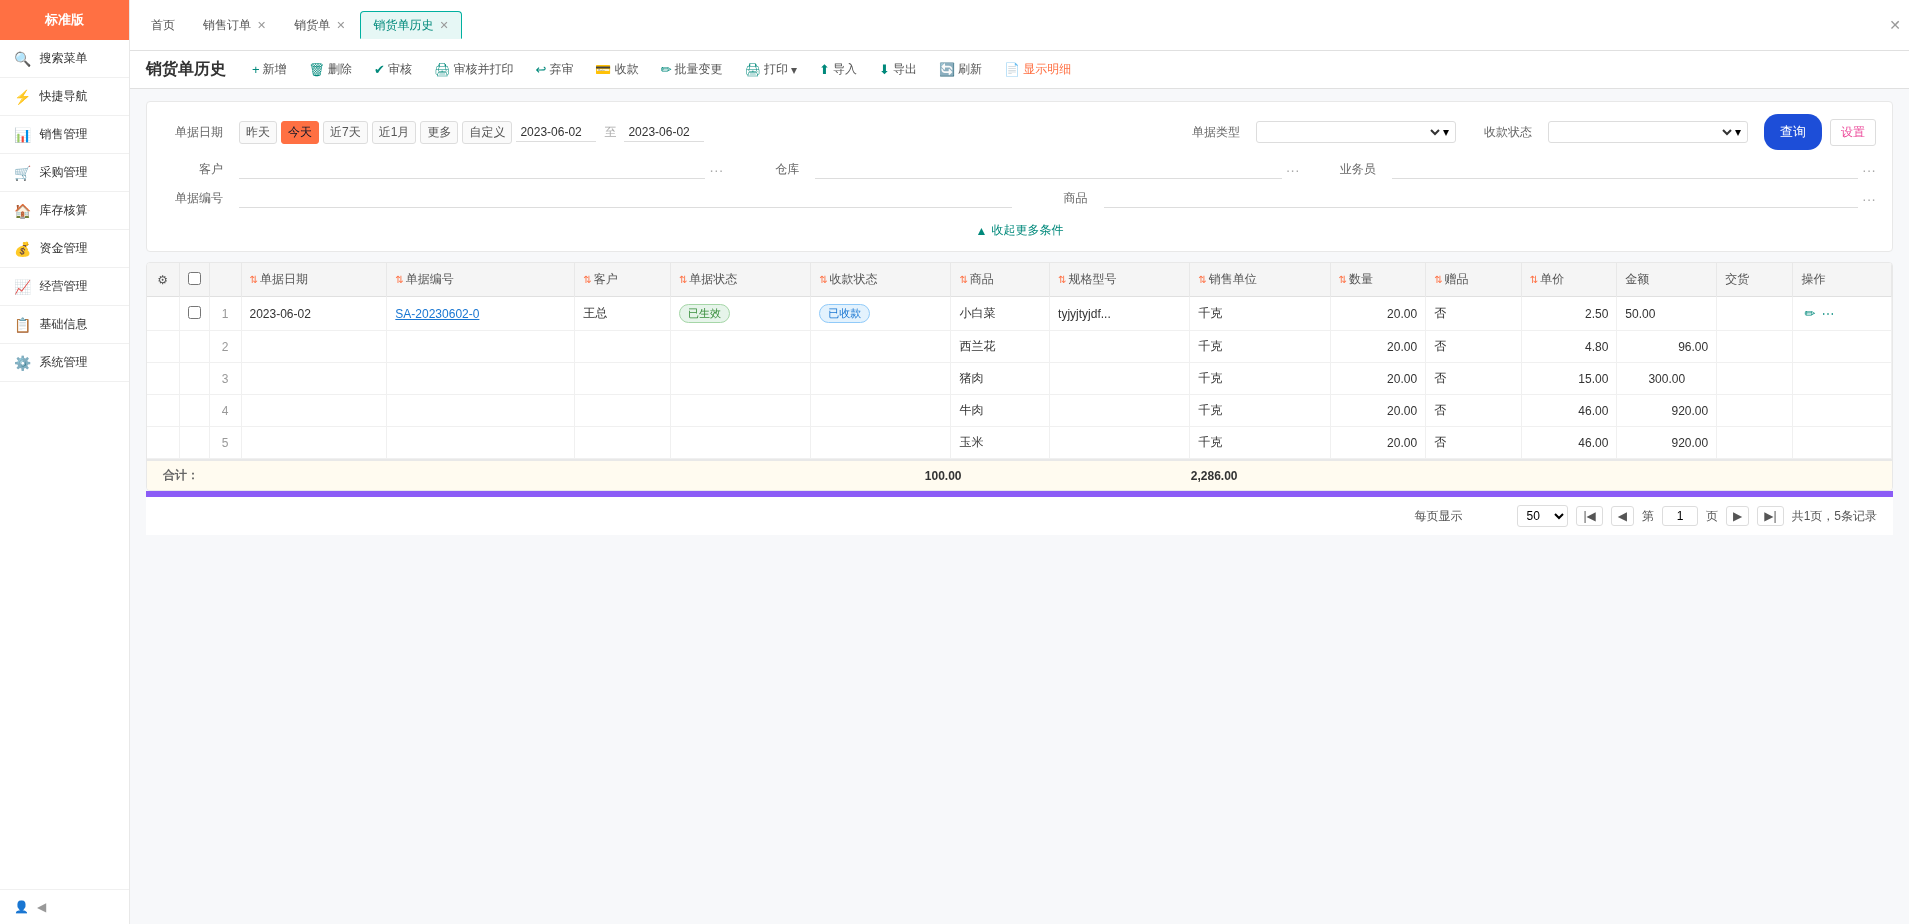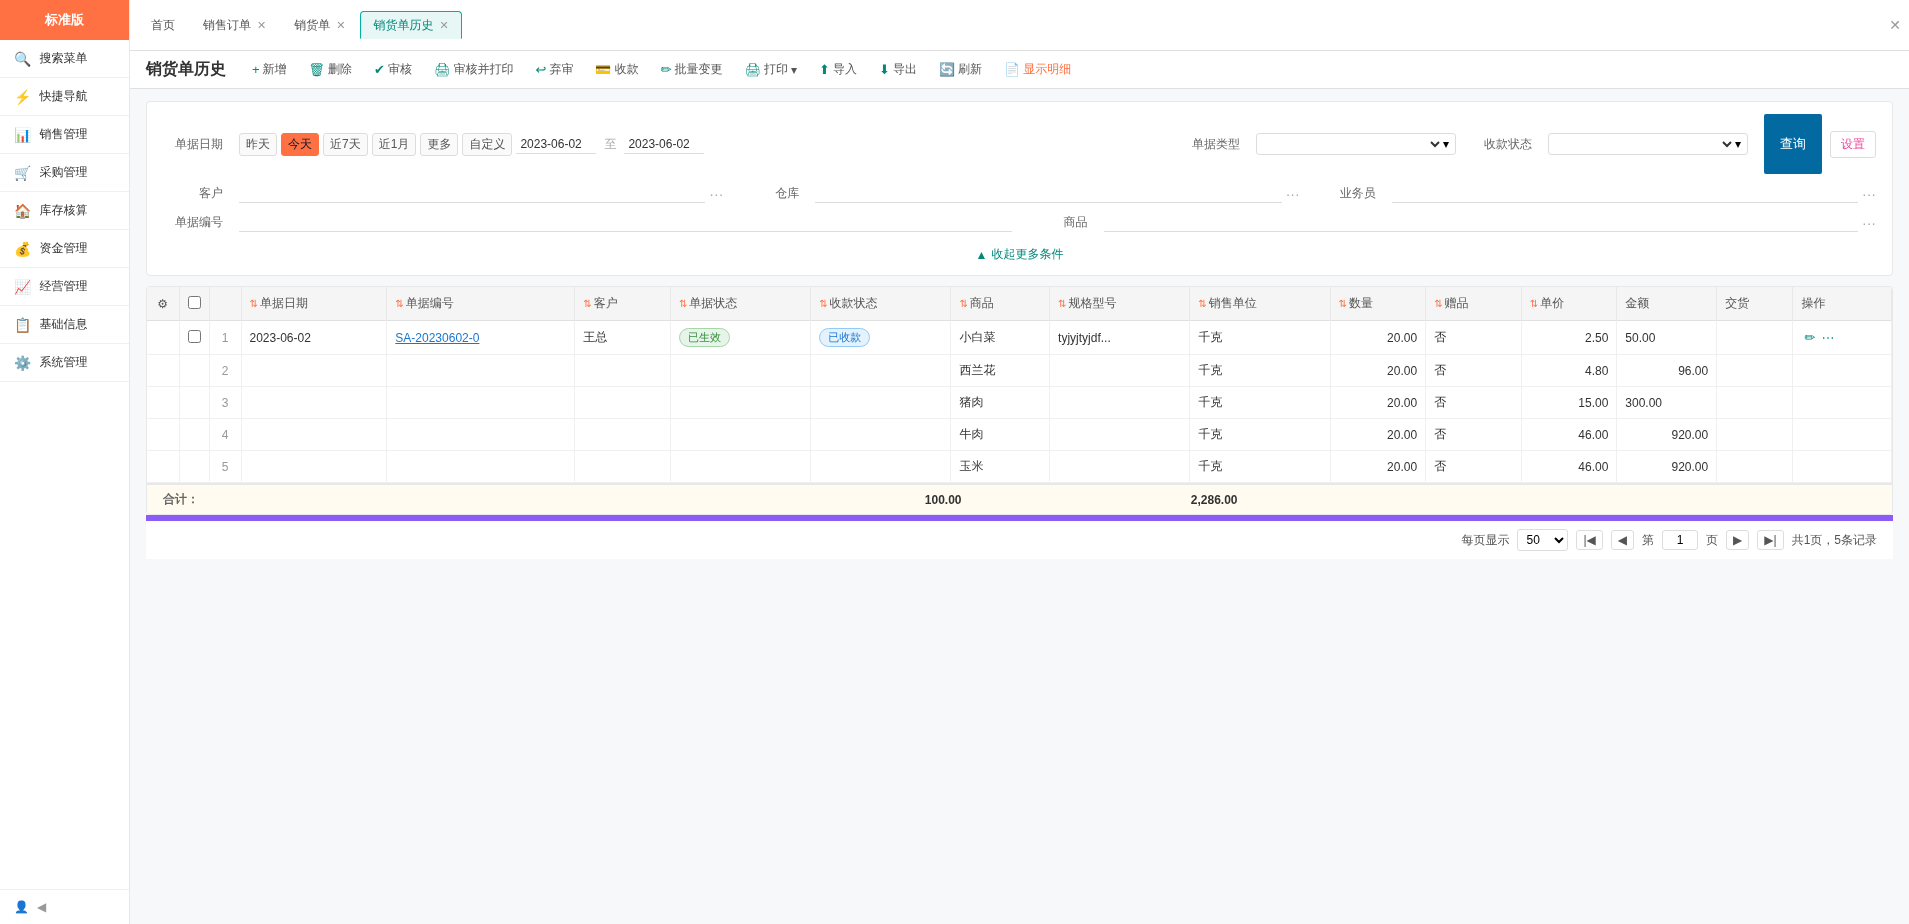--- a/index.html
+++ b/index.html
@@ -293,20 +293,21 @@
       background: #fff;
       border-top: 6px solid #8b5cf6;
       gap: 8px;
       color: #555;
     }
     .page-size-select {
       border: 1px solid #ddd;
       border-radius: 3px;
       padding: 2px 4px;
       background: #fff;
+      margin-left: 47px;
     }
     .page-nav-btn {
       padding: 2px 6px;
       border: 1px solid #ddd;
       border-radius: 3px;
       background: #fff;
       cursor: pointer;
       color: #555;
     }
     .page-num-input {
@@ -322,25 +323,25 @@
     ::-webkit-scrollbar-thumb { background: #ccc; border-radius: 3px; }
     ::-webkit-scrollbar-track { background: #f5f5f5; }
 
     .filter-actions {
       display: flex;
       align-items: center;
       gap: 8px;
       margin-left: auto;
     }
     .query-main-btn {
-      background: #0369a1;
+      background: #1d4ed8;
       color: #fff;
       border: none;
-      border-radius: 2px;
-      padding: 21px 16px;
+      border-radius: 14px;
+      padding: 9px 16px;
       cursor: pointer;
       font-size: 13px;
     }
     .settings-btn {
       background: #fff;
       color: #ec4899;
       border: 1px solid #ddd;
       border-radius: 3px;
       padding: 4px 10px;
       cursor: pointer;
@@ -642,21 +643,21 @@
       </td>
       <td>
         
       </td>
       <td>猪肉</td>
       <td></td>
       <td>千克</td>
       <td style="text-align:right;">20.00</td>
       <td>否</td>
       <td style="text-align:right;">15.00</td>
-      <td style="text-align:left;">300.00</td>
+      <td style="text-align:center;">300.00</td>
       <td></td>
       <td>
         
       </td>
     </tr>
             <tr>
       <td></td>
       <td style="text-align:center;">
         
       </td>

